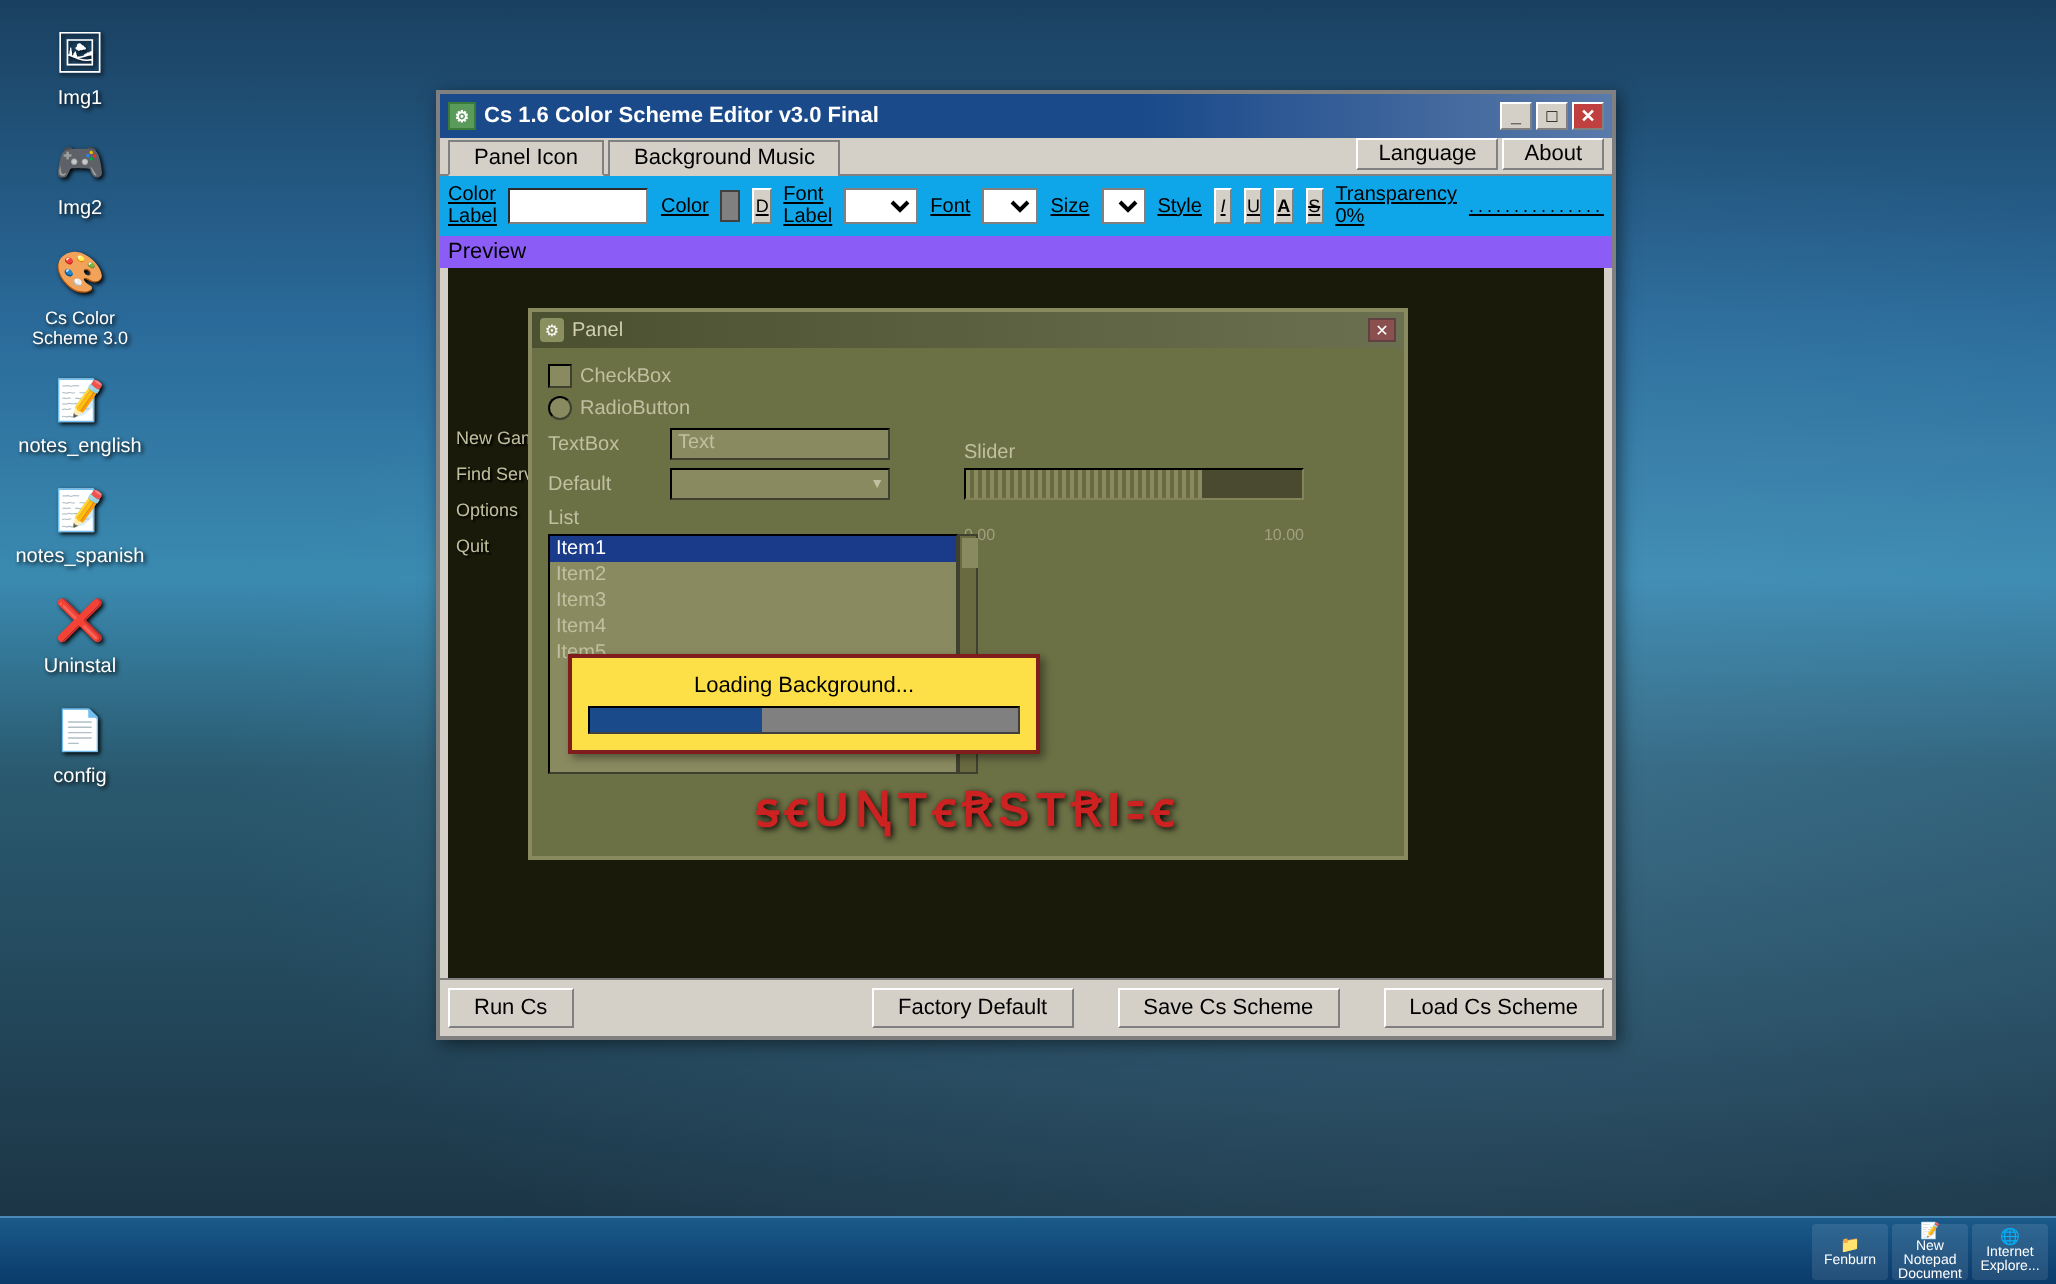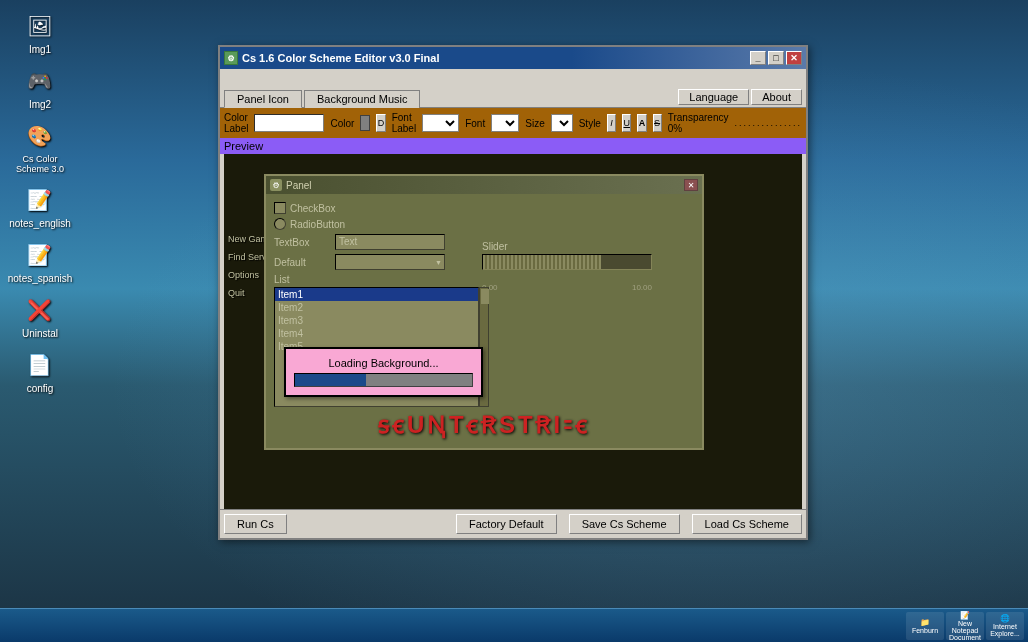--- a/index.html
+++ b/index.html
@@ -133,21 +133,21 @@
       align-items: center;
       justify-content: center;
       font-size: 9px;
       cursor: pointer;
       color: black;
     }
 
     
     .tabs-area {
       background: #d4d0c8;
-      padding: 20px 4px 0 4px;
+      padding: 0 4px 0 4px;
       display: flex;
       align-items: flex-end;
       justify-content: space-between;
     }
 
     .tabs-left {
       display: flex;
       gap: 2px;
     }
 
@@ -180,26 +180,27 @@
       background: #d4d0c8;
       border: 1px solid #808080;
       border-top-color: #ffffff;
       border-left-color: #ffffff;
       cursor: pointer;
       font-size: 11px;
     }
 
     
     .controls-bar {
-      background: #a16207;
+      background: #0ea5e9;
       border-top: 1px solid #808080;
       padding: 4px;
       display: flex;
       align-items: center;
       gap: 6px;
+      text-decoration: underline;
     }
 
     .ctrl-label {
       font-size: 10px;
       color: #000;
     }
 
     .ctrl-input-sm {
       width: 70px;
       height: 18px;
@@ -482,23 +483,23 @@
     .list-item.selected {
       background: #1a3a8a;
       color: white;
     }
 
     
     .loading-dialog {
       position: absolute;
       top: 90px;
       left: 60px;
-      width: 199px;
-      background: #f9a8d4;
-      border: 2px solid #000000;
+      width: 236px;
+      background: #fde047;
+      border: 2px solid #7f1d1d;
       box-shadow: 2px 2px 4px rgba(0,0,0,0.4);
       z-index: 10;
     }
 
     .loading-content {
       padding: 8px;
       text-align: center;
     }
 
     .loading-text {
@@ -545,21 +546,21 @@
       font-size: 10px;
       cursor: pointer;
     }
 
     
     .app-bottom {
       background: #d4d0c8;
       padding: 4px;
       display: flex;
       align-items: flex-start;
-      gap: 12px;
+      gap: 22px;
       border-top: 1px solid #808080;
     }
 
     .bottom-btn {
       padding: 3px 12px;
       background: #d4d0c8;
       border: 1px solid #808080;
       border-top-color: #ffffff;
       border-left-color: #ffffff;
       font-size: 11px;

